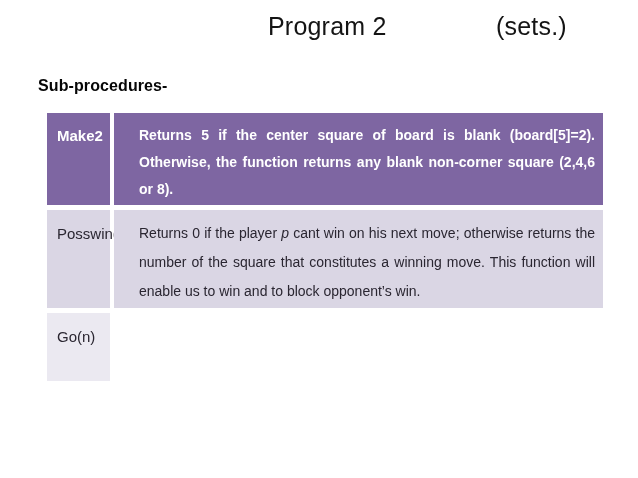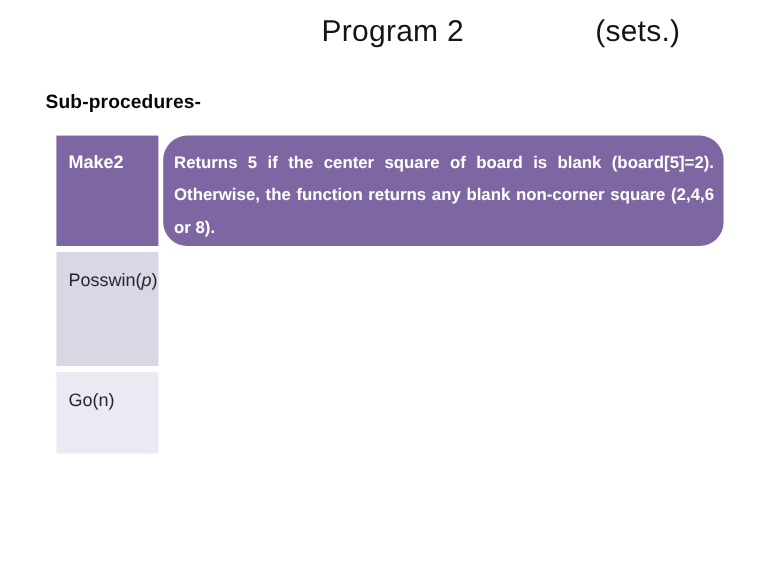--- a/index.html
+++ b/index.html
@@ -54,33 +54,32 @@
     left: 47px;
     top: 113px;
     width: 556px;
   }
   .t-row {
     display: flex;
     gap: 4px;              
     margin-bottom: 5px;    
   }
   .cell-label {
-    width: 85px;
+    width: 63px;
     box-sizing: border-box;
     padding: 9px 2px 0 10px;
     font-size: 15px;
     flex: none;
   }
   .cell-body {
     flex: 1;
     box-sizing: border-box;
-    padding: 9px 8px 2px 9px;
+    padding: 9px 8px 2px 25px;
     text-align: justify;
     font-size: 14px;
-    border-radius: 20px;
   }
   .row-header .cell-label,
   .row-header .cell-body {
     background: var(--header-bg, #7E66A2);
     color: var(--header-text, #ffffff);
     font-weight: 700;
   }
   .row-header { min-height: 87px; }
   .row-header .cell-body { line-height: 27px; }
   .row-header .cell-label { line-height: 27px; }
@@ -115,20 +114,21 @@
 
   <div class="proc-table">
 
     <div class="t-row row-header">
       <div class="cell-label"><span>Make2</span></div>
       <div class="cell-body"><span>Returns 5 if the center square of board is blank (board[5]=2). Otherwise, the function returns any blank non-corner square (2,4,6 or 8).</span></div>
     </div>
 
     <div class="t-row row-alt1">
       <div class="cell-label"><span>Posswin(</span><span style="font-style: italic;">p</span><span>)</span></div>
+      <div class="cell-body"><span>Returns 0 if the player </span><span style="font-style: italic;">p</span><span> cant win on his next move; otherwise returns the number of the square that constitutes a winning move. This function will enable us to win and to block opponent’s win.</span></div>
     </div>
 
     <div class="t-row row-alt2">
       <div class="cell-label"><span>Go(n)</span></div>
     </div>
 
   </div>
 </div>
 
 </body></html>

